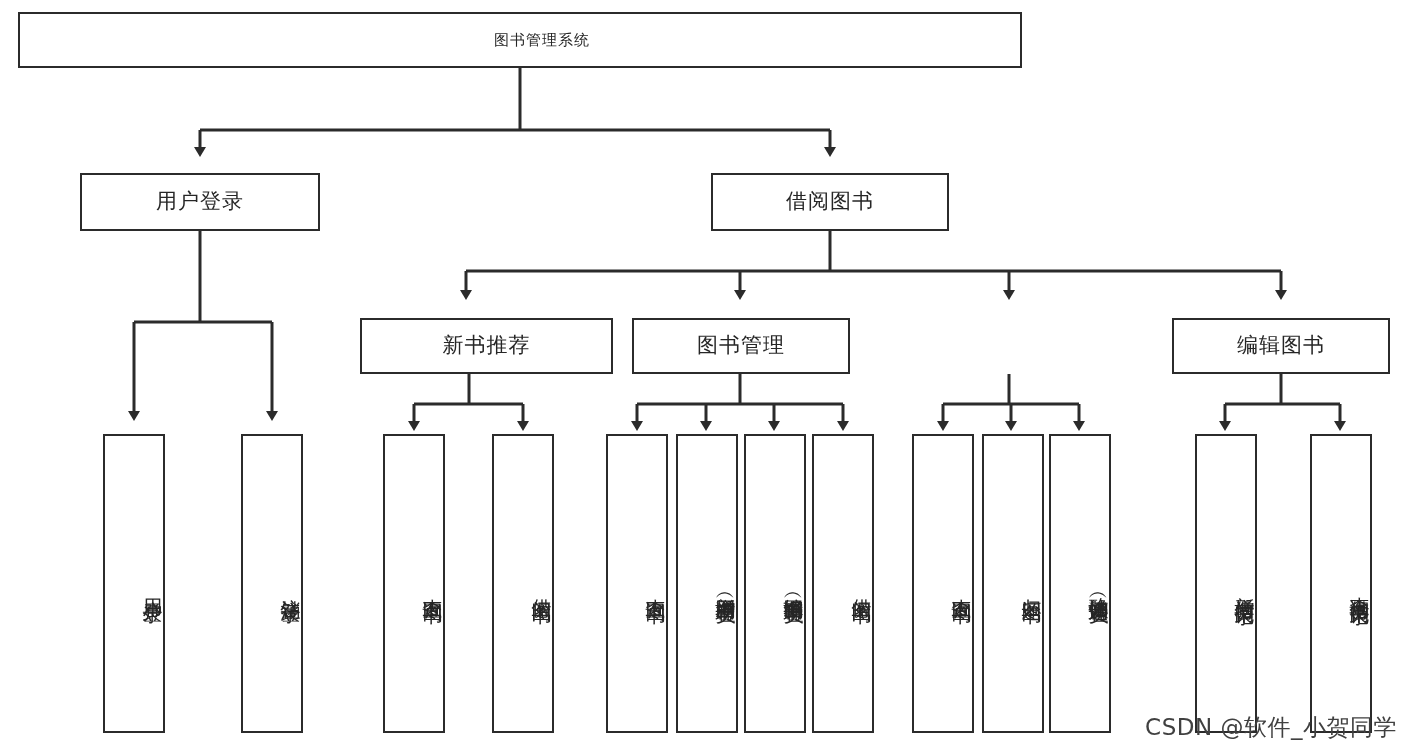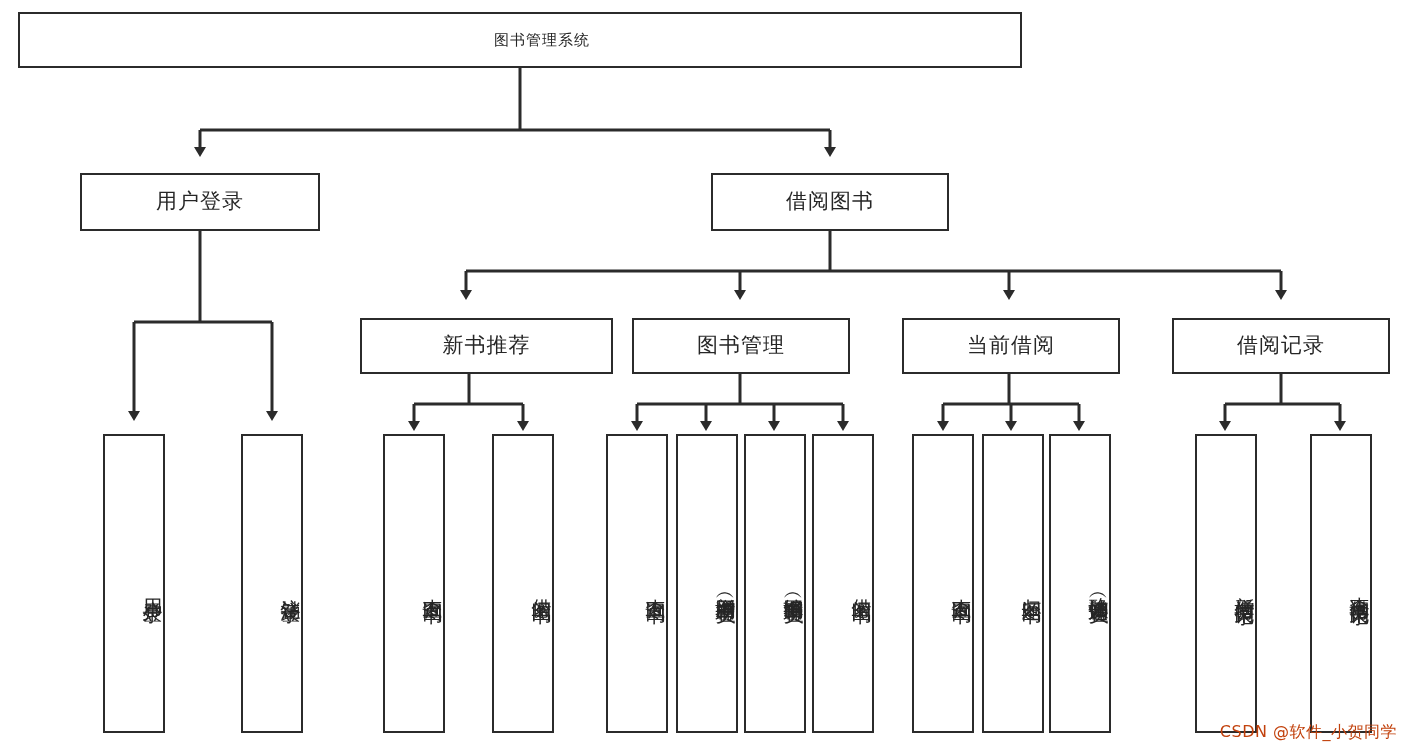--- a/index.html
+++ b/index.html
@@ -60,22 +60,22 @@
     text-orientation: upright;
     display: block;
   }
   .node.vert.tall .vlabel {
     letter-spacing: 1px;
   }
   #watermark {
     position: absolute;
     right: 8px;
     bottom: 4px;
-    font-size: 16px;
-    color: #c2410c;
+    font-size: 23px;
+    color: #404040;
     white-space: nowrap;
     letter-spacing: 0.5px;
   }
 </style>
 </head>
 <body>
 
 <div id="canvas">
 
   <svg id="edges" viewBox="0 0 1405 747" xmlns="http://www.w3.org/2000/svg">
@@ -141,26 +141,23 @@
   </div>
 
   <div class="node horiz" style="left:360px; top:318px; width:253px; height:56px;">
     <span>新书推荐</span>
   </div>
 
   <div class="node horiz" style="left:632px; top:318px; width:218px; height:56px;">
     <span>图书管理</span>
   </div>
 
-  <div class="node horiz" style="left:902px; top:318px; width:218px; height:56px;">
-    <span>当前借阅</span>
-  </div>
 
   <div class="node horiz" style="left:1172px; top:318px; width:218px; height:56px;">
-    <span>借阅记录</span>
+    <span>编辑图书</span>
   </div>
 
   <div class="node vert" style="left:103px; top:434px; width:62px; height:299px;">
     <span class="vlabel">用户登录</span>
   </div>
 
   <div class="node vert" style="left:241px; top:434px; width:62px; height:299px;">
     <span class="vlabel">注销登录</span>
   </div>
 

